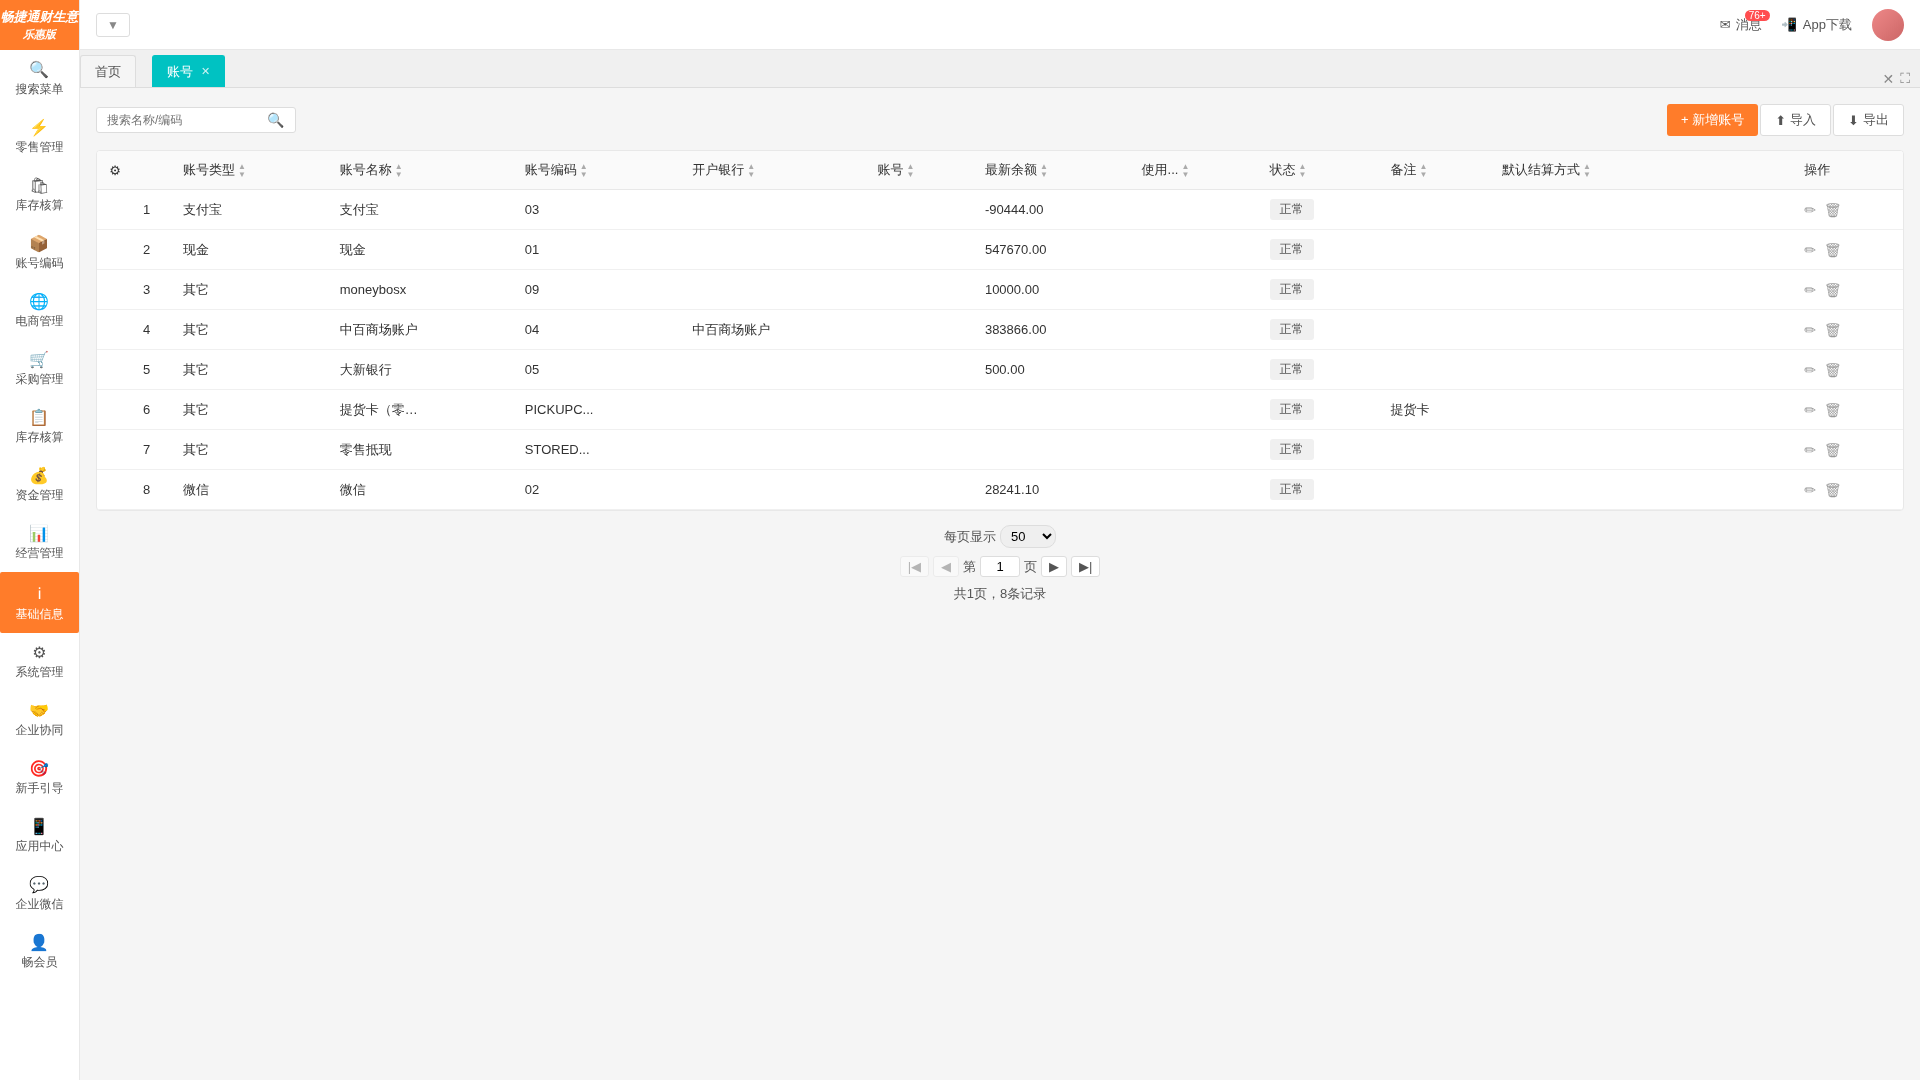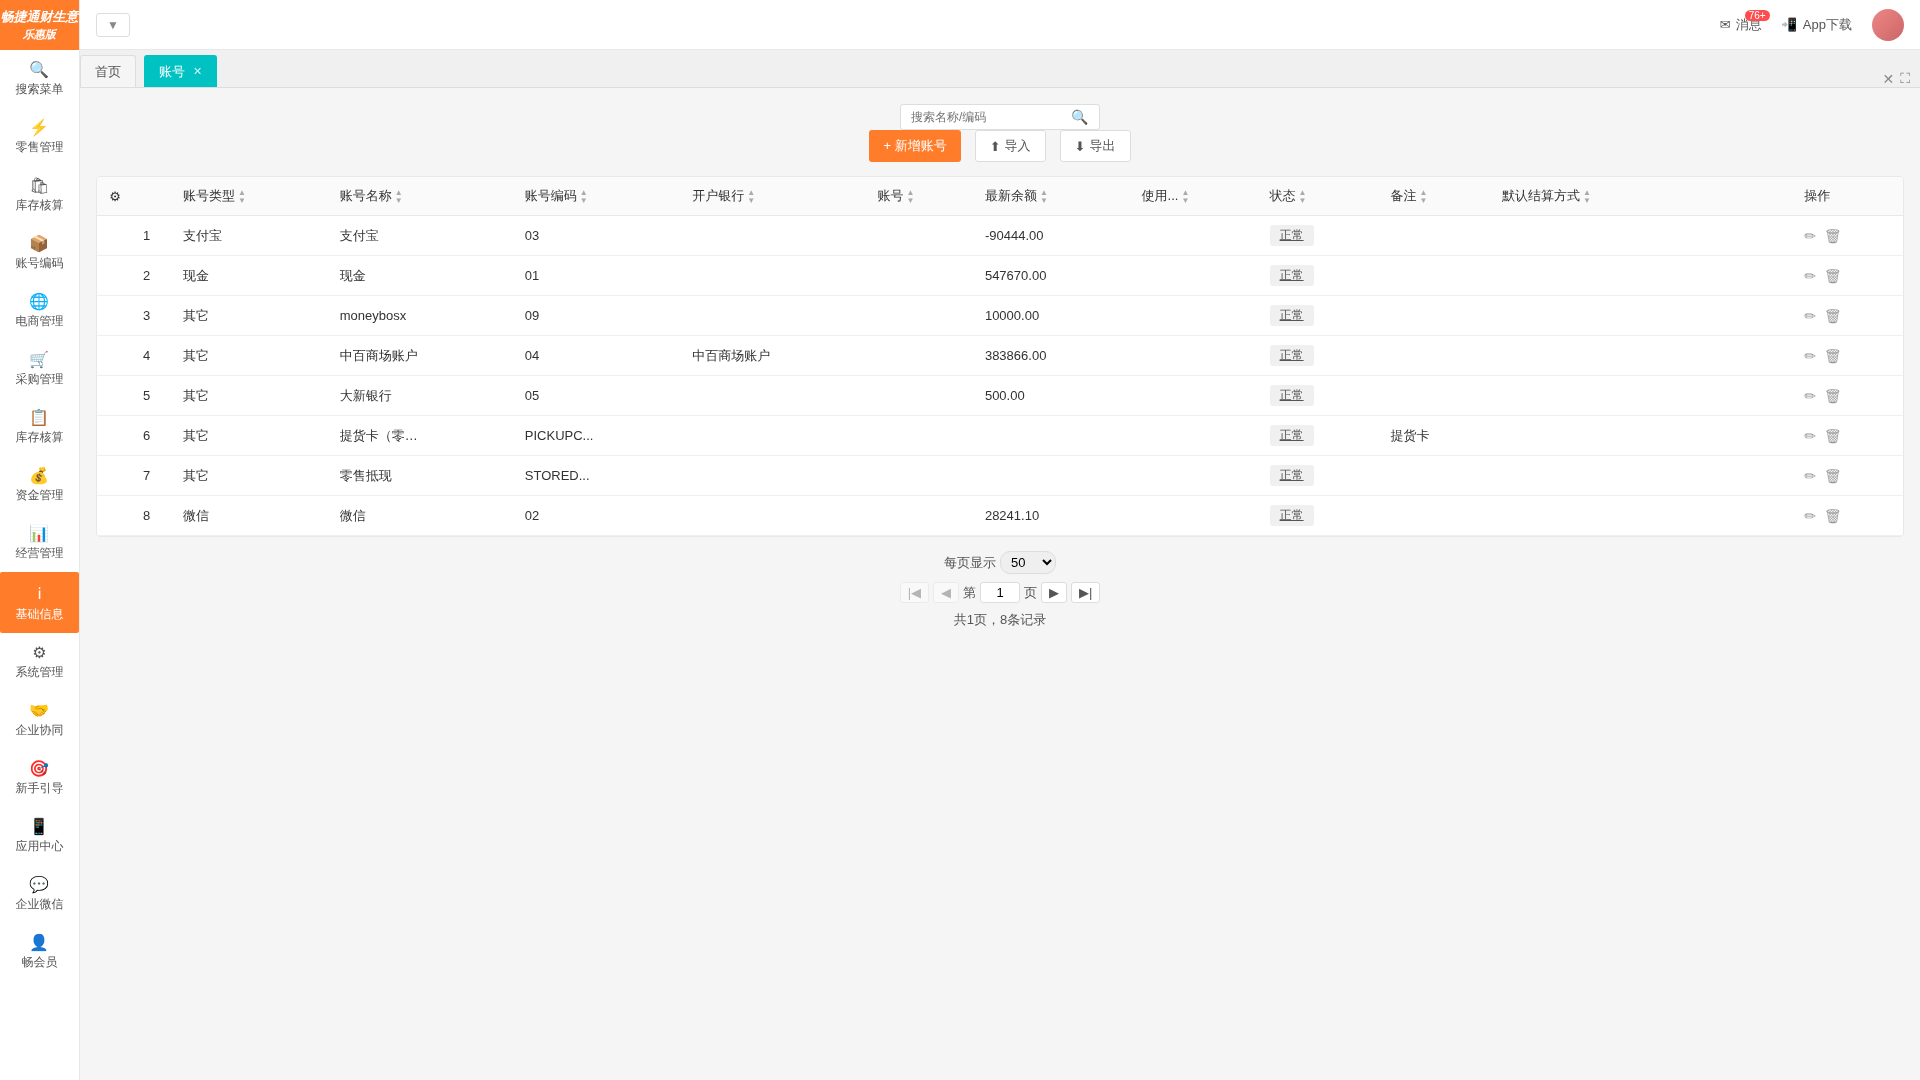--- a/index.html
+++ b/index.html
@@ -135,21 +135,21 @@
       height: 32px;
       display: flex;
       align-items: center;
       padding: 0 14px;
       cursor: pointer;
       font-size: 13px;
       color: #555;
       border: 1px solid #ddd;
       border-bottom: none;
       background: #f5f5f5;
-      margin-right: 8px;
+      margin-right: 16px;
       border-radius: 3px 3px 0 0;
     }
     .tab.active {
       background: #00c2c2;
       color: #fff;
       border-color: #00c2c2;
     }
     .tab-close {
       margin-left: 8px;
       font-size: 11px;
@@ -174,42 +174,41 @@
       overflow-y: auto;
       background: #f5f5f5;
     }
 
     
     .toolbar {
       display: flex;
       align-items: center;
       justify-content: space-between;
       margin-bottom: 14px;
-      flex-direction: column;
     }
     .search-box {
       display: flex;
       align-items: center;
       border: 1px solid #ddd;
       border-radius: 3px;
       background: #fff;
       padding: 4px 10px;
       width: 200px;
     }
     .search-box input {
       border: none;
       outline: none;
       font-size: 12px;
       color: #555;
       width: 160px;
       background: transparent;
     }
     .search-icon { color: #aaa; font-size: 14px; cursor: pointer; }
 
-    .toolbar-right { display: flex; gap: 14px; }
+    .toolbar-right { display: flex; gap: 2px; }
     .btn-primary {
       background: #ff7c2a;
       color: #fff;
       border: none;
       border-radius: 3px;
       padding: 6px 14px;
       font-size: 13px;
       cursor: pointer;
       display: flex;
       align-items: center;
@@ -258,21 +257,20 @@
       color: #333;
       white-space: nowrap;
     }
     .status-badge {
       display: inline-block;
       padding: 2px 10px;
       border-radius: 3px;
       font-size: 12px;
       background: #f0f0f0;
       color: #555;
-      text-decoration: underline;
     }
     .status-normal { background: #f0f0f0; color: #555; }
     .action-icons { display: flex; gap: 8px; color: #999; }
     .action-icons span { cursor: pointer; font-size: 14px; }
 
     
     .gear-col { width: 36px; text-align: center; }
 
     
     .pagination {

